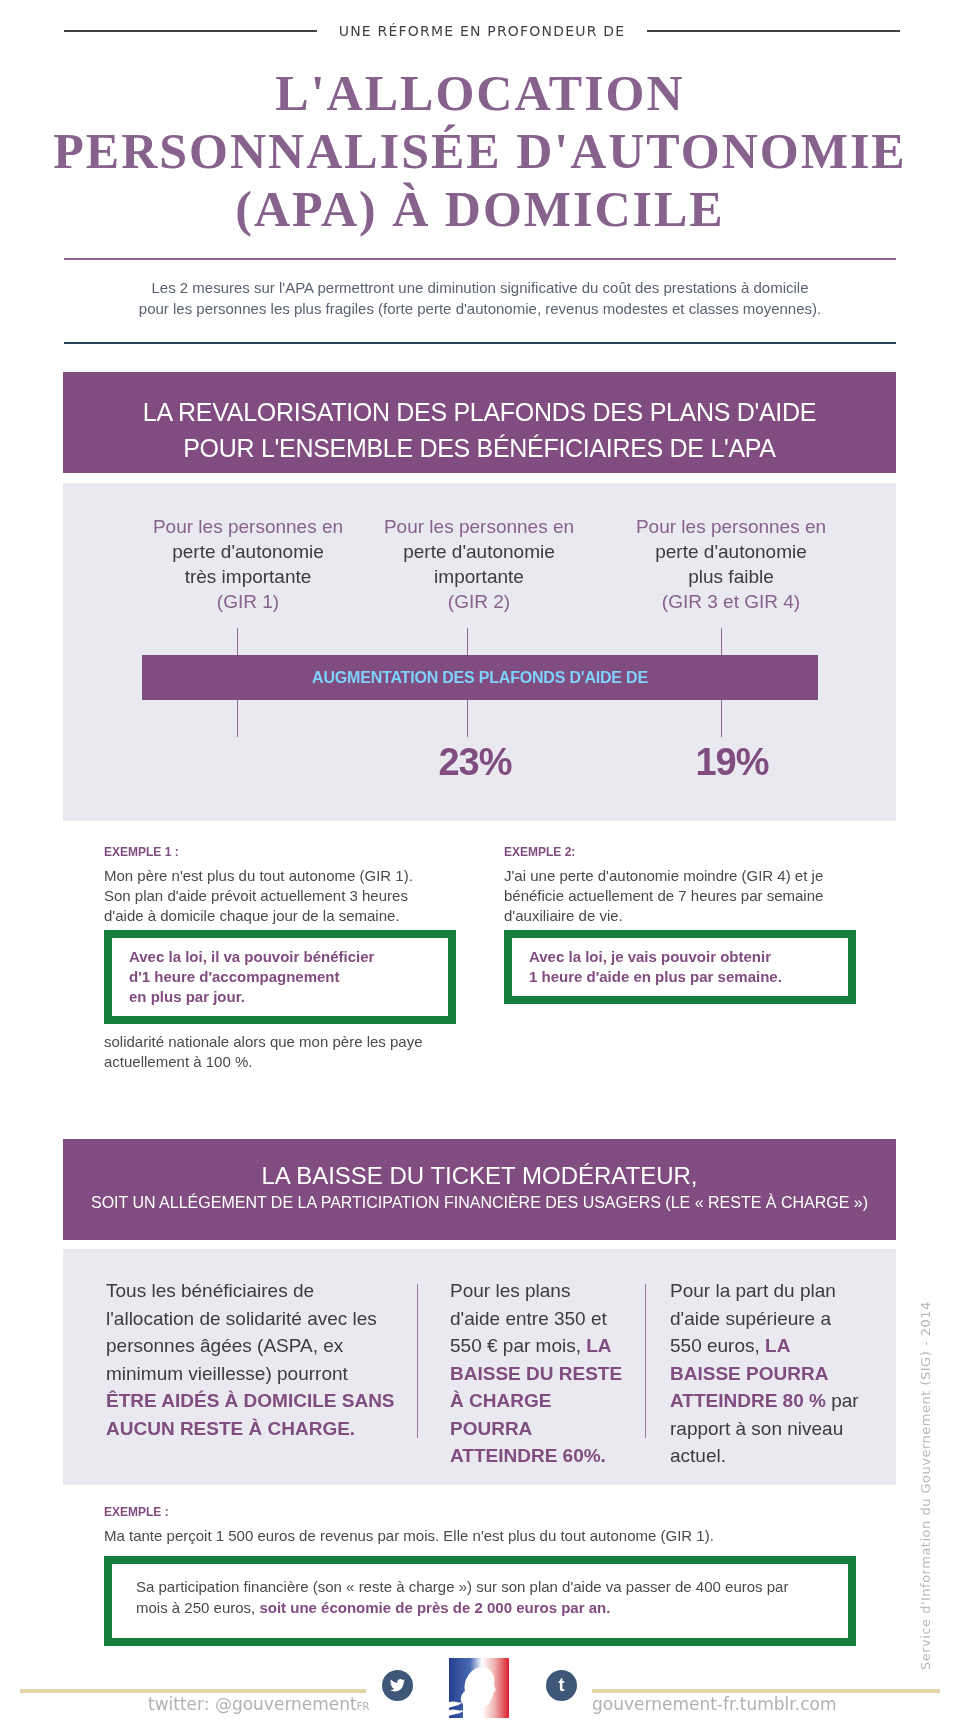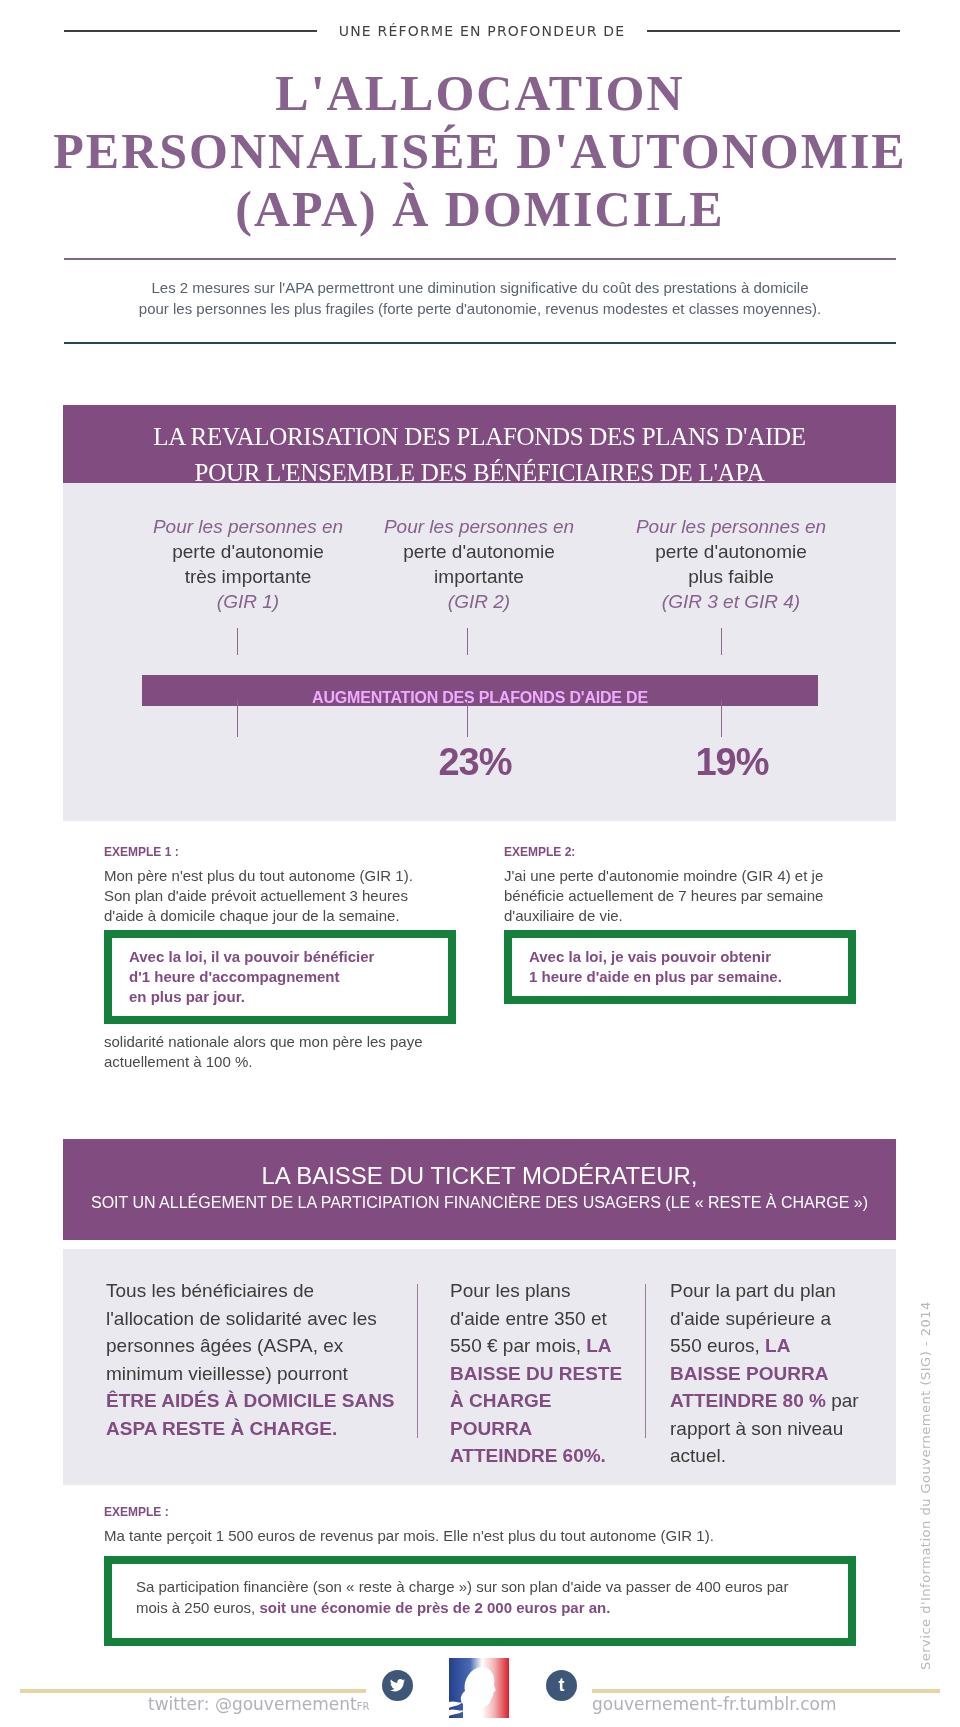--- a/index.html
+++ b/index.html
@@ -11,30 +11,30 @@
   .kicker-text { padding: 0 22px; font-size: 14px; letter-spacing: 1.2px; color: #3f3f46; font-family: "DejaVu Sans", sans-serif; }
 
   .main-title { position: absolute; top: 64px; left: 40px; width: 880px; text-align: center; font-family: "Liberation Serif", serif; color: #86628c; font-size: 50px; line-height: 58px; letter-spacing: 2px; }
 
   .rule { position: absolute; left: 64px; width: 832px; height: 2px; }
   .rule.purple { top: 258px; background: #86628c; }
   .rule.navy { top: 342px; background: #274456; }
   .intro { position: absolute; top: 277px; left: 64px; width: 832px; text-align: center; font-size: 15px; line-height: 21px; color: #5a6270; }
 
   .banner { position: absolute; left: 63px; width: 833px; background: #814c80; color: #fff; text-align: center; }
-  .banner1 { top: 372px; height: 101px; padding-top: 14px; font-size: 25px; line-height: 36px; font-family: Liberation Serif, serif; letter-spacing: -0.3px; transform-origin: center; margin-top: 33px; }
+  .banner1 { top: 372px; height: 101px; padding-top: 22px; font-size: 25px; line-height: 36px; font-family: Liberation Sans, sans-serif; letter-spacing: -0.3px; transform-origin: center; }
   .banner1 span { display: block; }
 
   .panel { position: absolute; left: 63px; width: 833px; background: #e9e9ef; }
   .panel1 { top: 483px; height: 338px; }
 
   .col-label { position: absolute; top: 31px; width: 220px; text-align: center; font-size: 19px; line-height: 25px; color: #3c3c3c; }
-  .col-label .p { color: #86628c; font-style: italic; }
+  .col-label .p { color: #86628c; }
   .tick { position: absolute; width: 1px; background: #8a6a8c; }
-  .bar { position: absolute; top: 172px; left: 79px; width: 676px; height: 31px; background: #814c80; color: #f0abfc; font-weight: bold; font-size: 16px; line-height: 45px; text-align: center; letter-spacing: -0.2px; margin-top: 20px; }
+  .bar { position: absolute; top: 172px; left: 79px; width: 676px; height: 45px; background: #814c80; color: #7dd3fc; font-weight: bold; font-size: 16px; line-height: 45px; text-align: center; letter-spacing: -0.2px; }
   .pct { position: absolute; top: 258px; width: 160px; text-align: center; font-size: 38px; font-weight: bold; color: #814c80; letter-spacing: -1px; }
 
   .ex { position: absolute; font-size: 15px; line-height: 20px; color: #4a4a4a; }
   .ex h3 { font-size: 12px; color: #814c80; font-weight: bold; margin-bottom: 4px; }
   .ex .box { border: 8px solid #15803d; padding: 9px 17px; margin: 4px 0 8px 0; color: #814c80; font-weight: bold; font-size: 15px; line-height: 20px; }
   .ex1 { top: 842px; left: 104px; width: 352px; }
   .ex2 { top: 842px; left: 504px; width: 352px; }
 
   .banner2 { top: 1139px; height: 101px; padding-top: 22px; }
   .banner2 .b-main { font-size: 24px; line-height: 30px; display: block; }
@@ -149,21 +149,21 @@
   </div>
 </div>
 
 <div class="banner banner2">
   <span class="b-main">LA BAISSE DU TICKET MODÉRATEUR,</span>
   <span class="b-sub">SOIT UN ALLÉGEMENT DE LA PARTICIPATION FINANCIÈRE DES USAGERS (LE « RESTE À CHARGE »)</span>
 </div>
 
 <div class="panel panel2">
   <div class="tcol" style="left:43px; width:290px;">
-    <span>Tous les bénéficiaires de l'allocation de solidarité avec les personnes âgées (ASPA, ex minimum vieillesse) pourront </span><b>ÊTRE AIDÉS À DOMICILE SANS ASPA RESTE À CHARGE.</b>
+    <span>Tous les bénéficiaires de l'allocation de solidarité avec les personnes âgées (ASPA, ex minimum vieillesse) pourront </span><b>ÊTRE AIDÉS À DOMICILE SANS AUCUN RESTE À CHARGE.</b>
   </div>
   <div class="vsep" style="left:354px;"></div>
   <div class="tcol" style="left:387px; width:175px;">
     <span>Pour les plans d'aide entre 350 et 550 € par mois, </span><b>LA BAISSE DU RESTE À CHARGE POURRA ATTEINDRE 60%.</b>
   </div>
   <div class="vsep" style="left:582px;"></div>
   <div class="tcol" style="left:607px; width:192px;">
     <span>Pour la part du plan d'aide supérieure a 550 euros, </span><b>LA BAISSE POURRA ATTEINDRE 80 %</b><span> par rapport à son niveau actuel.</span>
   </div>
 </div>

